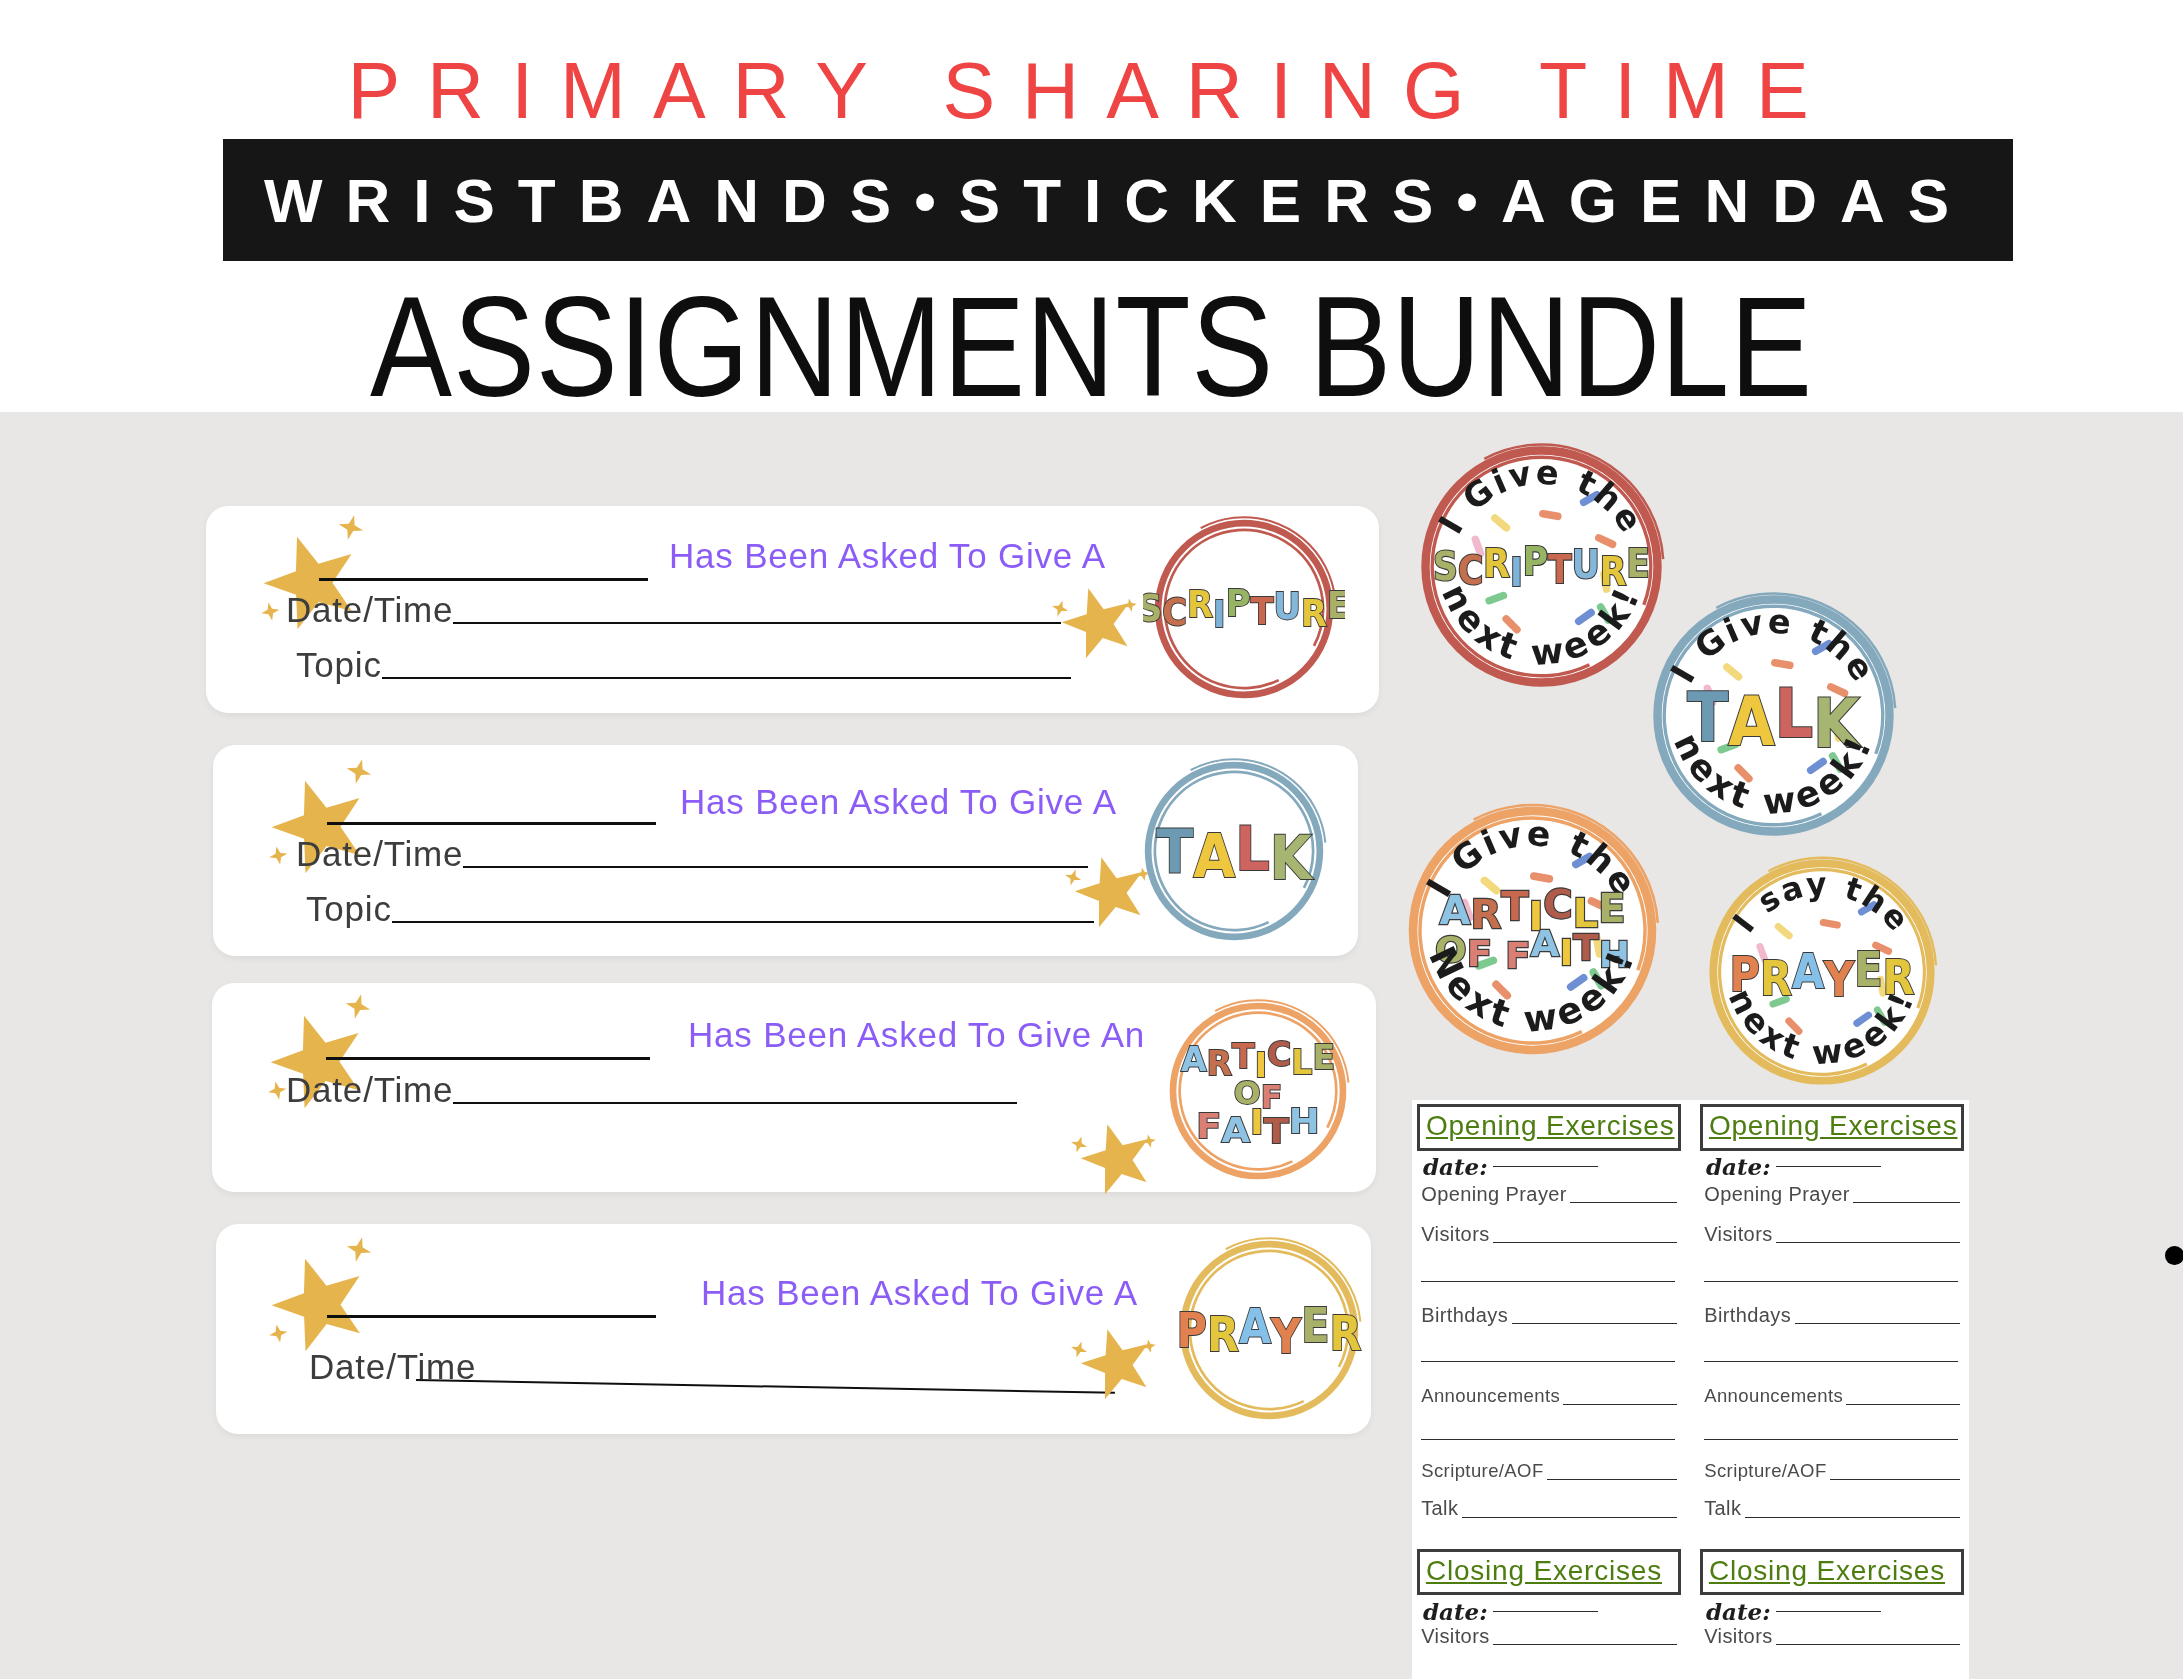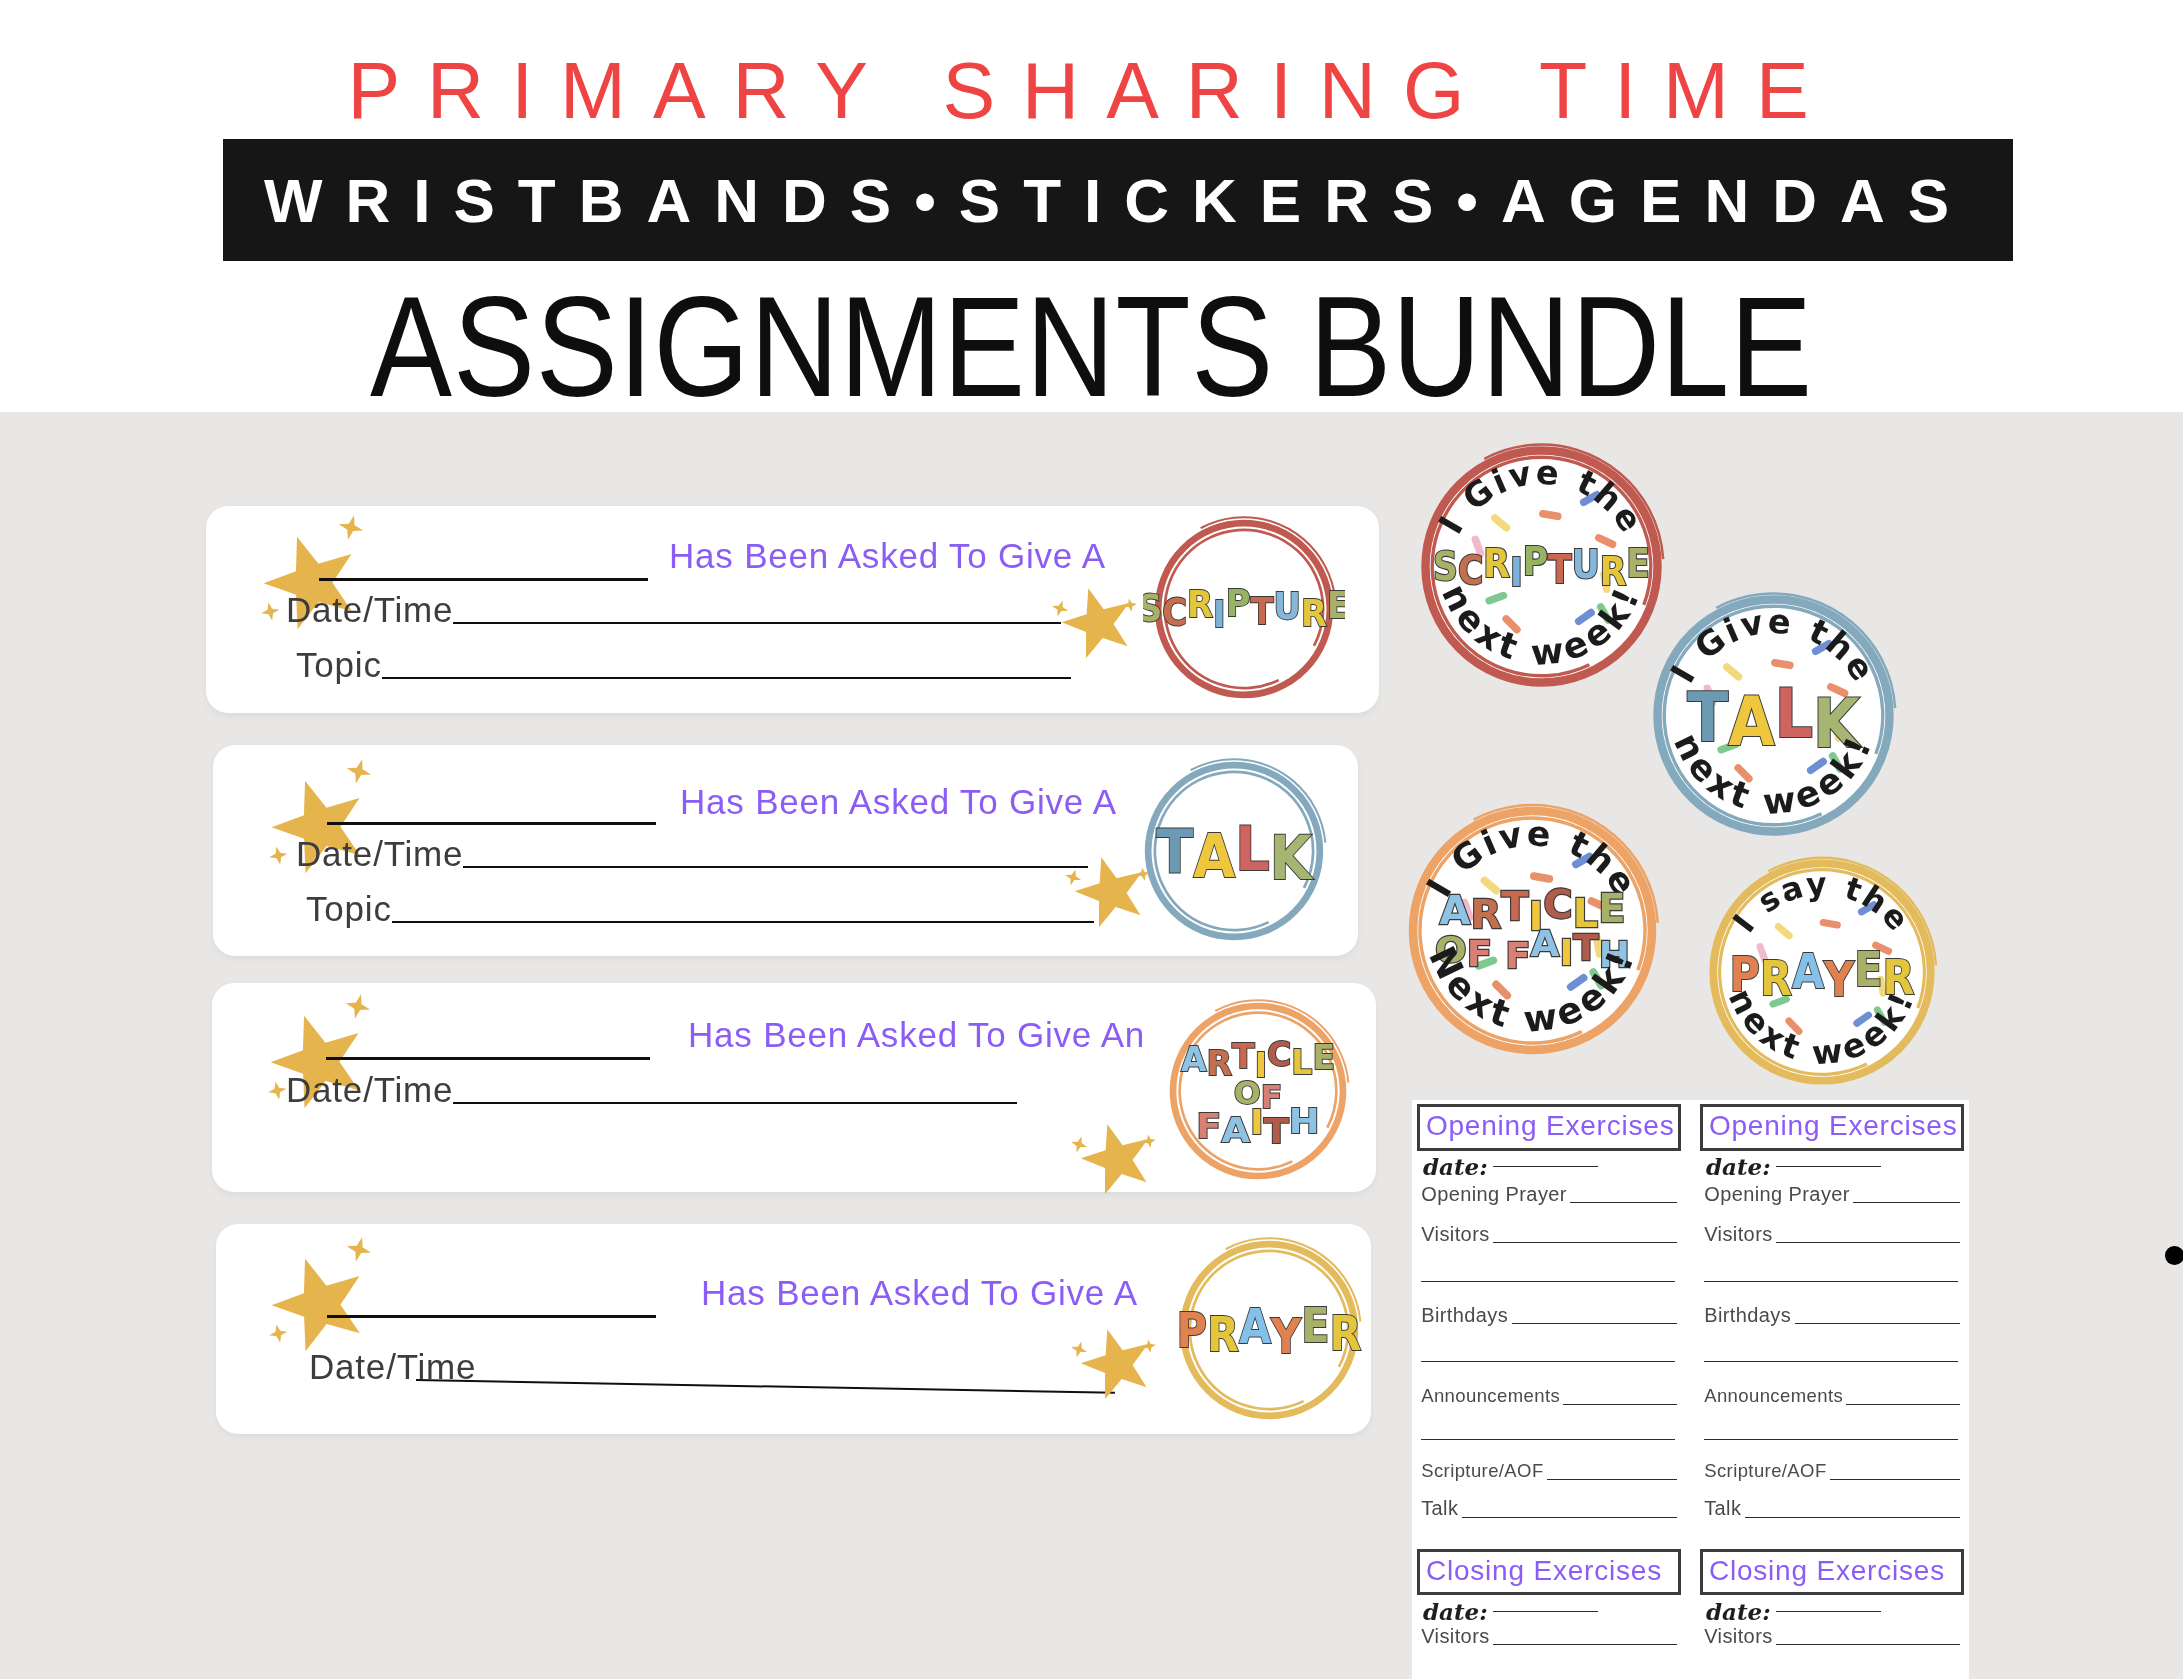--- a/index.html
+++ b/index.html
@@ -22,22 +22,22 @@
   .nameline{position:absolute;border-bottom:3.4px solid #0f0f0f;}
   .srow{position:absolute;display:flex;align-items:flex-end;}
   .srow .lbl{font-size:35px;color:#3d3d3d;letter-spacing:0.8px;white-space:nowrap;line-height:1.15;}
   .srow .ln{border-bottom:2.5px solid #0f0f0f;margin-bottom:6.7px;}
   .slantline{position:absolute;border-bottom:2.5px solid #0f0f0f;transform-origin:left bottom;}
   .badge,.star,.sticker{position:absolute;}
   
   .agenda-back{position:absolute;left:1412px;top:1100px;width:557px;height:579px;background:#ffffff;}
   .agenda-col{position:absolute;top:1100px;width:274px;height:579px;background:#ffffff;
       box-sizing:border-box;padding:0 2.5px;overflow:hidden;}
-  .agenda-title{margin:4.2px 2.5px 0 2.5px;border:3.4px solid #3c3c3c;font-size:28px;color:#8b5cf6;
-      padding:2.5px 1.7px 5.9px 5.9px;letter-spacing:0.8px;white-space:nowrap;}
+  .agenda-title{margin:4.2px 2.5px 0 2.5px;border:3.4px solid #3c3c3c;font-size:28px;color:#4d7c0f;
+      padding:2.5px 1.7px 5.9px 5.9px;letter-spacing:0.8px;white-space:nowrap;text-decoration:underline;}
   .agenda-date{display:flex;align-items:center;margin:6.7px 5px 0 8.4px;}
   .agenda-date .dl{font-family:"DejaVu Serif",serif;font-style:italic;font-weight:bold;
       font-size:23px;color:#1e1e1e;line-height:.9;}
   .agenda-date .ln{width:105px;border-bottom:1.7px solid #2c2c2c;margin:0 0 2.5px 5px;}
   .agenda-row{display:flex;align-items:flex-end;margin:15px 6.7px 0 6.7px;}
   .agenda-row .lbl{font-size:20px;color:#4a4a4a;letter-spacing:0.4px;white-space:nowrap;}
   .agenda-row .lbl.sm{font-size:18.5px;}
   .agenda-row .ln{flex:1;border-bottom:1.7px solid #2c2c2c;margin:0 0 2.5px 3.4px;}
   .agenda-blank{border-bottom:1.7px solid #2c2c2c;margin:30px 8.4px 0 6.7px;}
   .edge-dot{position:absolute;left:2165px;top:1246px;width:18.5px;height:18.5px;border-radius:50%;background:#000;}

